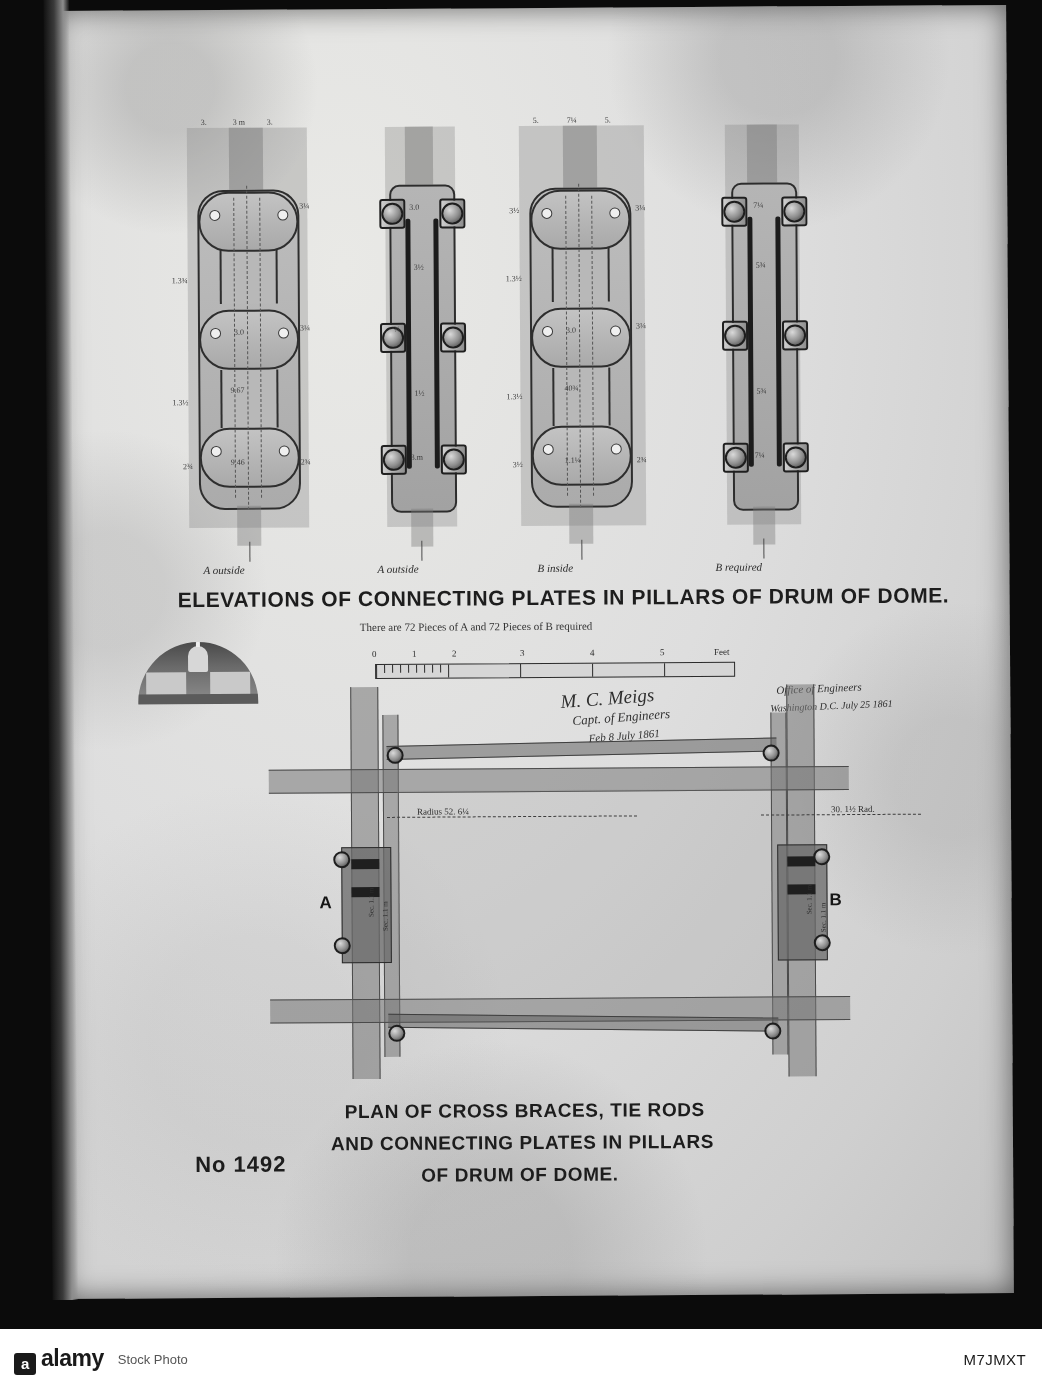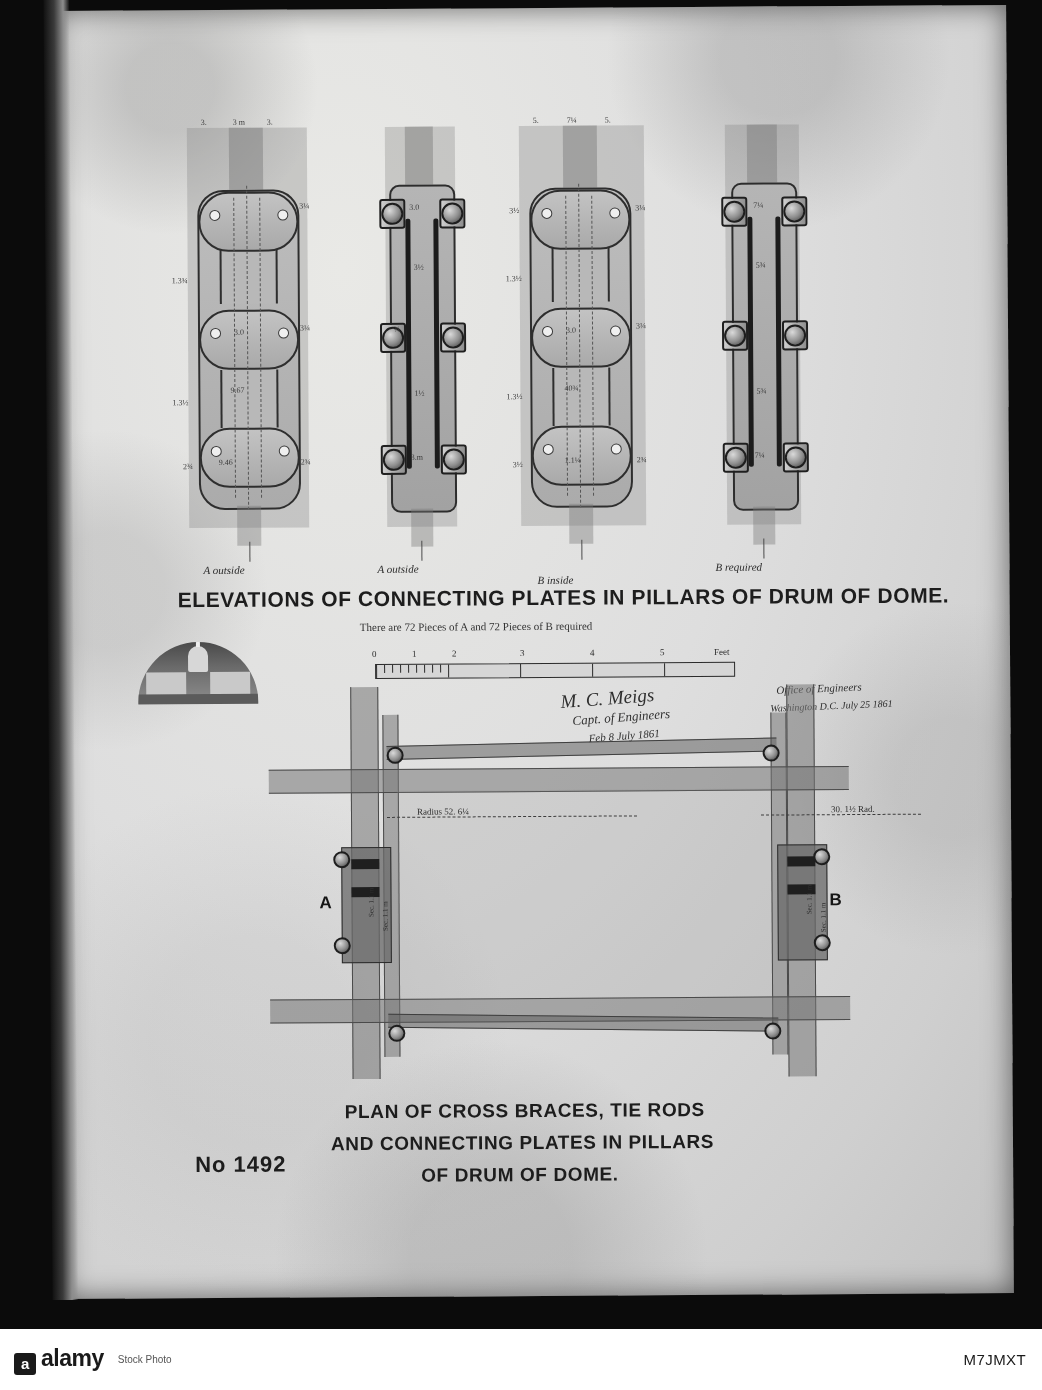--- a/index.html
+++ b/index.html
@@ -332,21 +332,21 @@
     margin-left: auto;
     margin-right: 16px;
     font-family: "Liberation Sans", sans-serif;
     font-size: 15px;
     color: #1a1a1a;
     letter-spacing: 0.4px;
   }
   #footer-mid {
     margin-left: 14px;
     font-family: "Liberation Sans", sans-serif;
-    font-size: 10px;
+    font-size: 13px;
     color: #555;
   }
 </style>
 </head>
 <body>
 
 <div id="photo">
 
   <div id="sheet">
 
@@ -382,21 +382,21 @@
       <div class="lbl dim" style="left:-6px; top:148px;">1.3¾</div>
       <div class="lbl dim" style="left:-6px; top:270px;">1.3½</div>
       <div class="lbl dim" style="left:4px; top:334px;">2¾</div>
 
       <div class="lbl dim" style="left:122px; top:74px;">3¼</div>
       <div class="lbl dim" style="left:122px; top:196px;">3¼</div>
       <div class="lbl dim" style="left:122px; top:330px;">2¾</div>
 
       <div class="lbl dim" style="left:56px; top:200px;">3.0</div>
       <div class="lbl dim" style="left:52px; top:258px;">9.67</div>
-      <div class="lbl dim" style="left:40px; top:330px;">9.46</div>
+      <div class="lbl dim" style="left:52px; top:330px;">9.46</div>
 
       <div class="plate-caption" style="left:24px; top:436px;">A outside</div>
       <div class="leader" style="left:70px; top:414px; height:20px;"></div>
     </div>
 
     <div class="plate-group" style="left:300px; top:118px; width:140px; height:420px;">
       <div class="wash" style="left:28px; top:0; width:70px; height:400px;"></div>
       <div class="wash" style="left:48px; top:0px; width:28px; height:58px; background:rgba(120,120,120,0.45);"></div>
 
       <div class="barplate" style="left:32px; top:58px; height:324px;"></div>
@@ -465,21 +465,21 @@
       <div class="lbl dim" style="left:4px; top:334px;">3½</div>
 
       <div class="lbl dim" style="left:128px; top:78px;">3¼</div>
       <div class="lbl dim" style="left:128px; top:196px;">3¼</div>
       <div class="lbl dim" style="left:128px; top:330px;">2¾</div>
 
       <div class="lbl dim" style="left:58px; top:200px;">3.0</div>
       <div class="lbl dim" style="left:56px; top:258px;">40¾</div>
       <div class="lbl dim" style="left:56px; top:330px;">1.1¼</div>
 
-      <div class="plate-caption" style="left:28px; top:448px;">B inside</div>
+      <div class="plate-caption" style="left:28px; top:436px;">B inside</div>
       <div class="leader" style="left:72px; top:414px; height:20px;"></div>
     </div>
 
     <div class="plate-group" style="left:640px; top:118px; width:140px; height:420px;">
       <div class="wash" style="left:28px; top:0; width:74px; height:400px;"></div>
       <div class="wash" style="left:50px; top:0px; width:30px; height:58px; background:rgba(120,120,120,0.45);"></div>
 
       <div class="barplate" style="left:34px; top:58px; height:324px;"></div>
       <div class="slot" style="left:50px; top:92px; height:250px;"></div>
       <div class="slot" style="left:78px; top:92px; height:250px;"></div>

